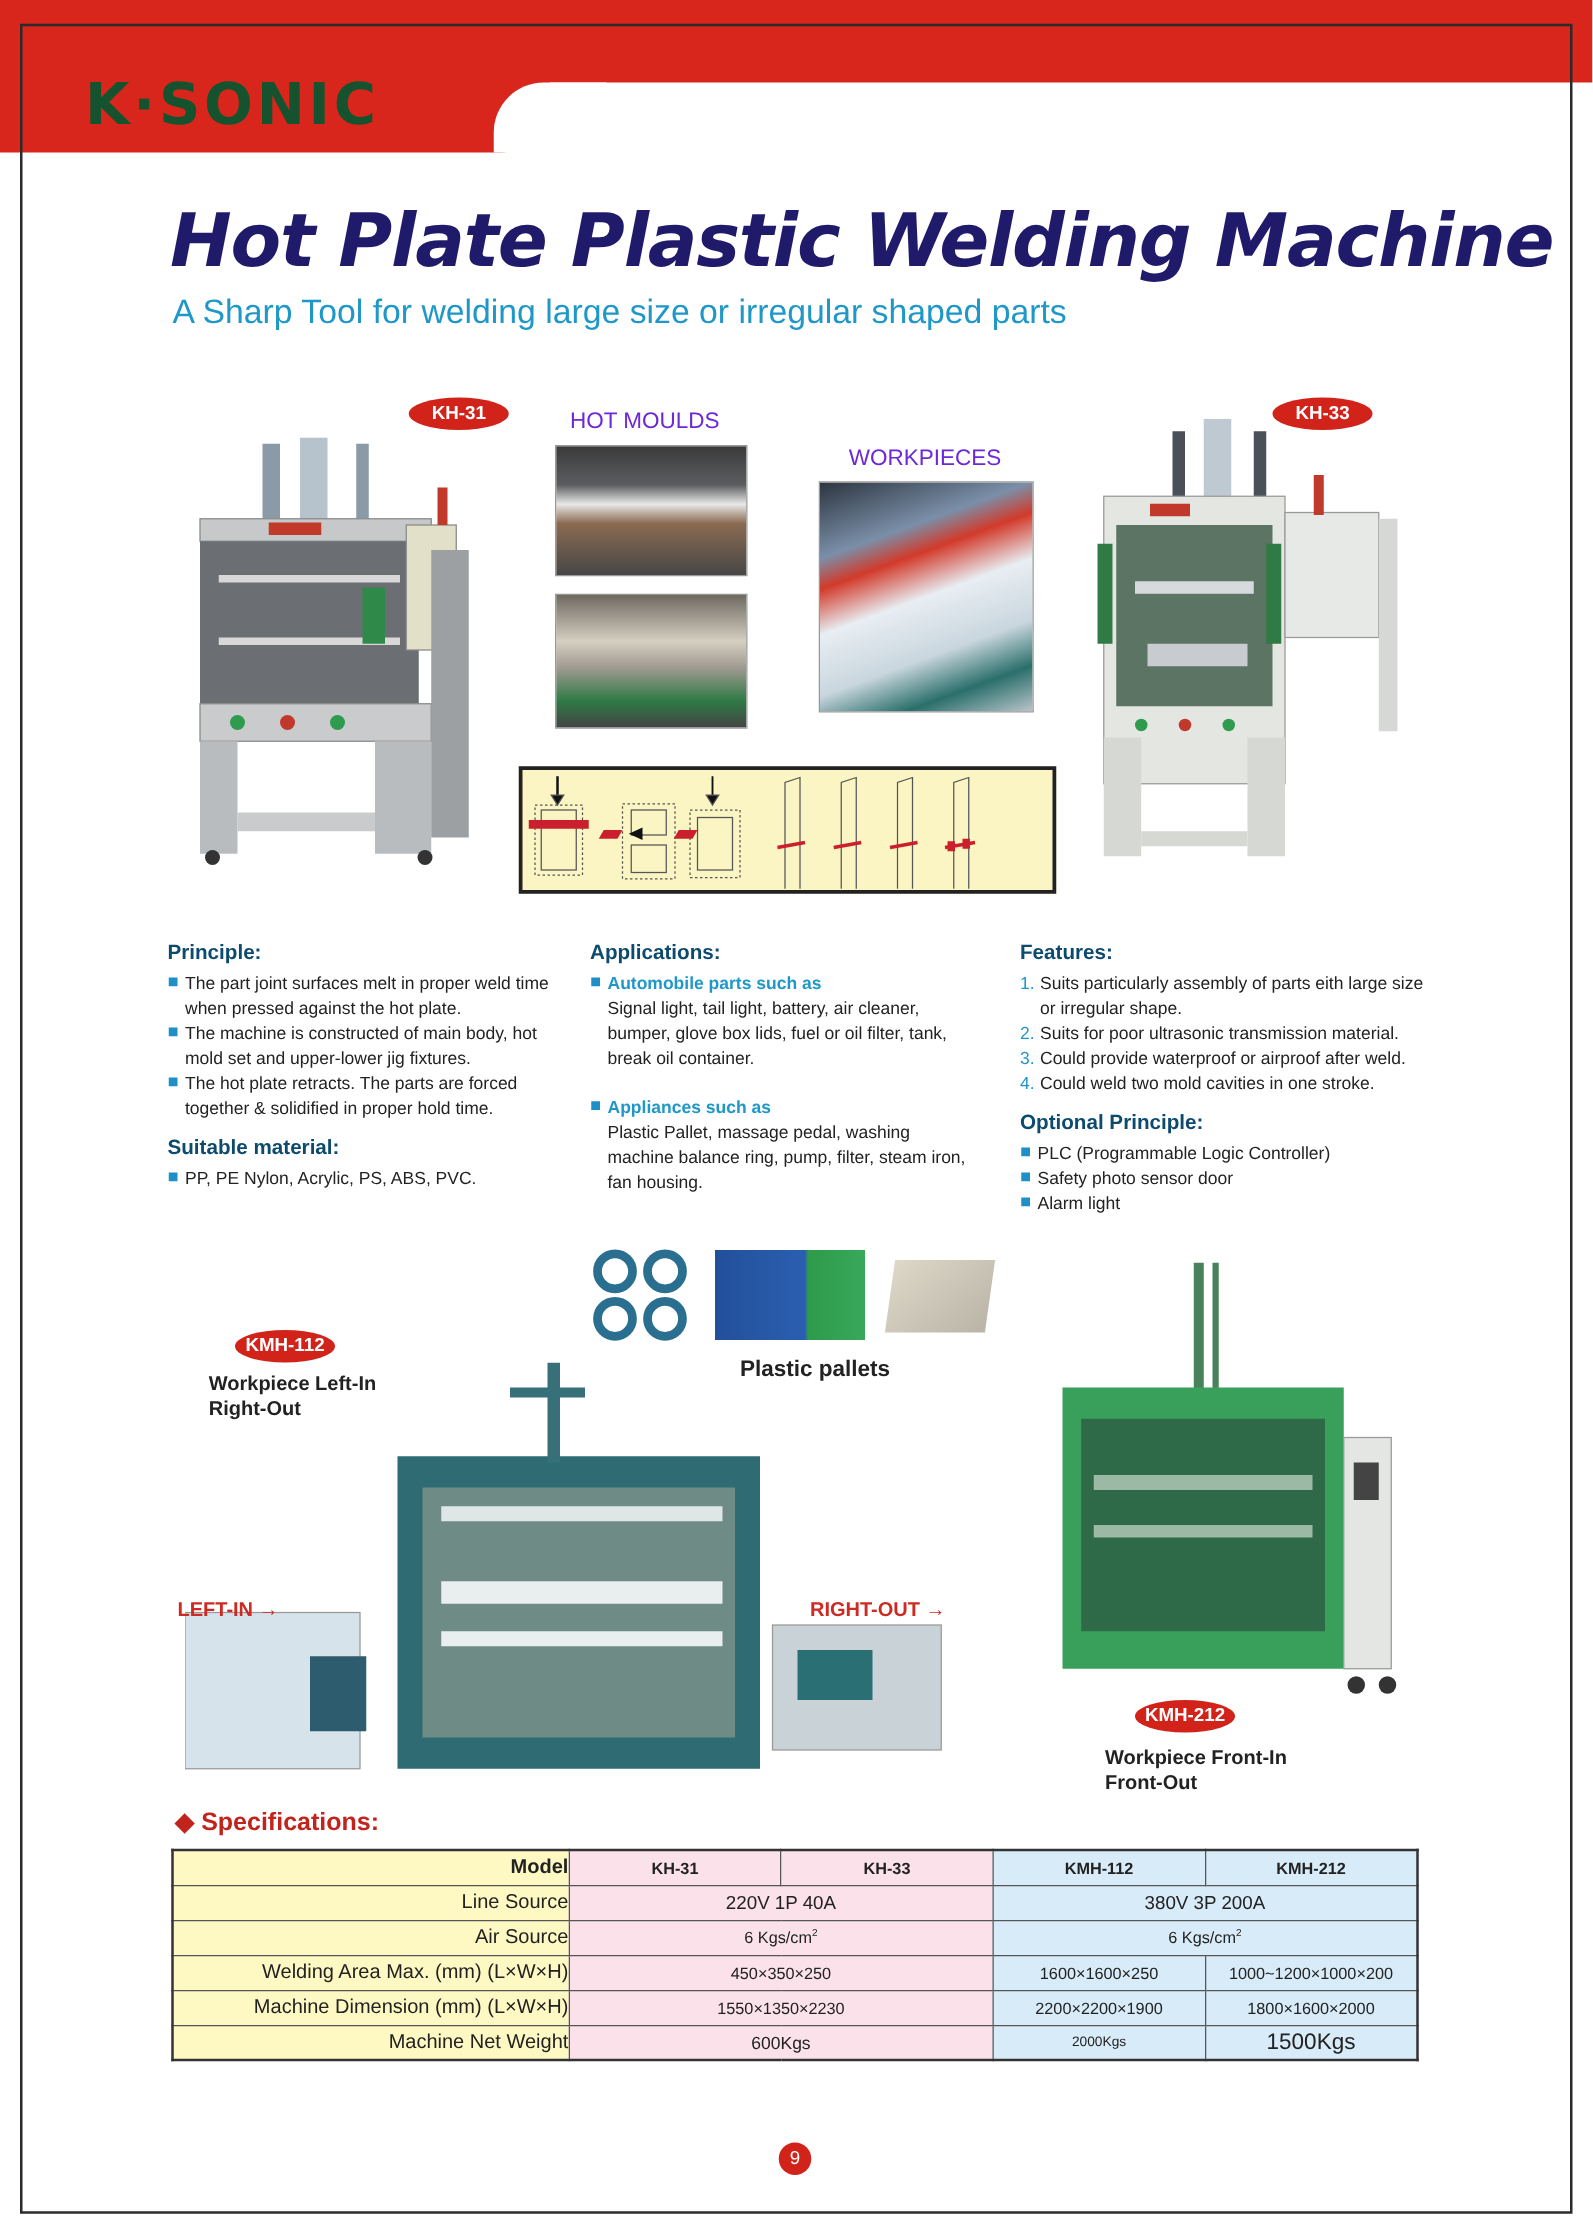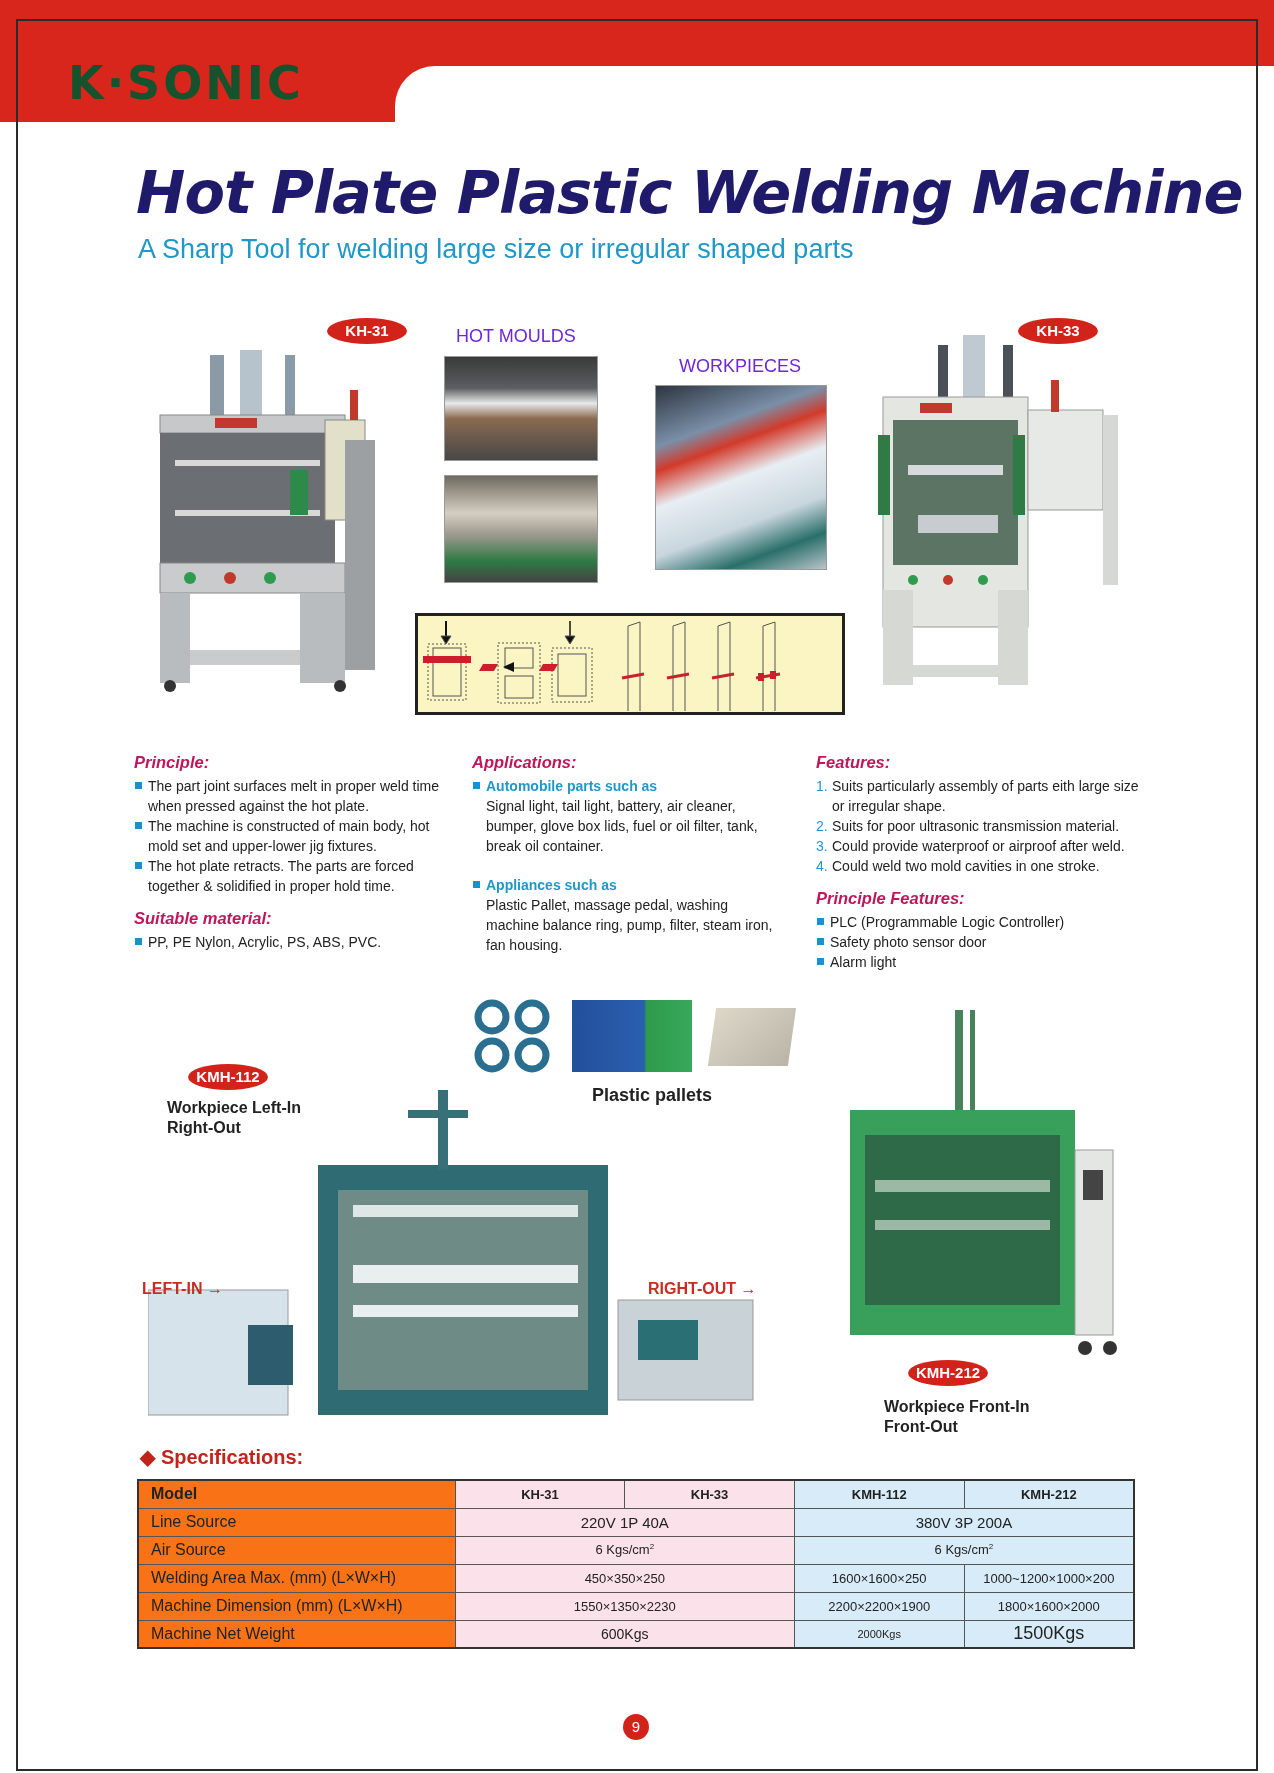--- a/index.html
+++ b/index.html
@@ -17,33 +17,33 @@
 
   .badge { position: absolute; background: #d1231a; color: #fff; font-weight: bold; font-size: 15px; border-radius: 50%; text-align: center; line-height: 26px; height: 26px; }
   .img-label { position: absolute; font-size: 18px; color: #6d28d9; }
 
   .photo { position: absolute; border: 1px solid #999; overflow: hidden; }
   .machine { position: absolute; }
 
   .diagram { position: absolute; left: 415px; top: 613px; width: 430px; height: 102px; background: #faf5c2; border: 3px solid #222; }
 
   .section { position: absolute; font-size: 14px; line-height: 20px; color: #222; }
-  .section h3 { font-size: 16.5px; color: #be185d; font-weight: bold; margin-bottom: 4px; font-style: italic; }
+  .section h3 { font-size: 16.5px; color: #0c4a6e; font-weight: bold; margin-bottom: 4px; }
   .bullet { position: relative; padding-left: 14px; }
   .bullet::before { content: ""; position: absolute; left: 1px; top: 6px; width: 7px; height: 7px; background: #1f8fc8; }
   .bl-head { color: #1f98c8; font-weight: bold; }
   .num { color: #1f98c8; }
 
   .cap-bold { position: absolute; font-weight: bold; font-size: 16px; color: #222; line-height: 20px; }
   .flow-label { position: absolute; color: #cc2a22; font-weight: bold; font-size: 16px; }
 
   .spec-title { position: absolute; left: 140px; top: 1445px; font-size: 20px; font-weight: bold; color: #c1241c; text-align: center; }
   table.spec { position: absolute; left: 137px; top: 1479px; width: 998px; border-collapse: collapse; border: 2px solid #333; font-size: 15px; }
   table.spec td { border: 1px solid #555; height: 28px; text-align: center; font-size: 13px; }
-  table.spec td.lab { background: #f97316; text-align: left; padding-left: 12px; font-size: 16px; width: 318px; margin-top: 20px; }
+  table.spec td.lab { background: #fef9c3; text-align: right; padding-left: 12px; font-size: 16px; width: 318px; margin-top: 20px; }
   table.spec tr.hdr td { font-weight: bold; font-size: 13px; }
   table.spec tr.hdr td.lab { font-size: 16px; }
   .pink { background: #fbe1ea; }
   .blue { background: #d8ebf8; }
   sup { font-size: 8px; }
 
   .page-num { position: absolute; left: 623px; top: 1714px; width: 26px; height: 26px; border-radius: 50%; background: #d1231a; color: #fff; text-align: center; line-height: 26px; font-size: 15px; }
 </style>
 </head>
 <body>
@@ -176,21 +176,21 @@
       <span>Suits for poor ultrasonic transmission material.</span>
     </div>
   <div style="display:flex;">
       <span class="num" style="width:16px;flex:none;">3.</span>
       <span>Could provide waterproof or airproof after weld.</span>
     </div>
   <div style="display:flex;">
       <span class="num" style="width:16px;flex:none;">4.</span>
       <span>Could weld two mold cavities in one stroke.</span>
     </div>
-  <h3 style="margin-top:12px;">Principle Features:</h3>
+  <h3 style="margin-top:12px;">Optional Principle:</h3>
   <div class="bullet">PLC (Programmable Logic Controller)</div>
   <div class="bullet">Safety photo sensor door</div>
   <div class="bullet">Alarm light</div>
 </div>
 
 <div class="photo" style="left:472px; top:998px; width:80px; height:76px; border:none;">
   <svg width="80" height="76" viewBox="0 0 80 76">
     <g fill="none" stroke="#2a6f8f" stroke-width="7">
       <circle cx="20" cy="19" r="14"></circle>
         <circle cx="60" cy="19" r="14"></circle>

